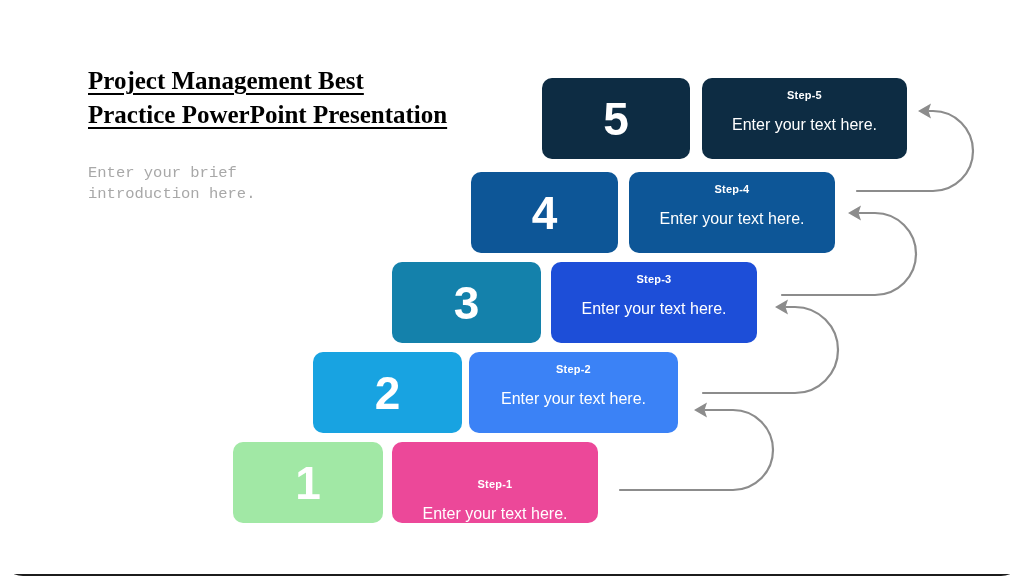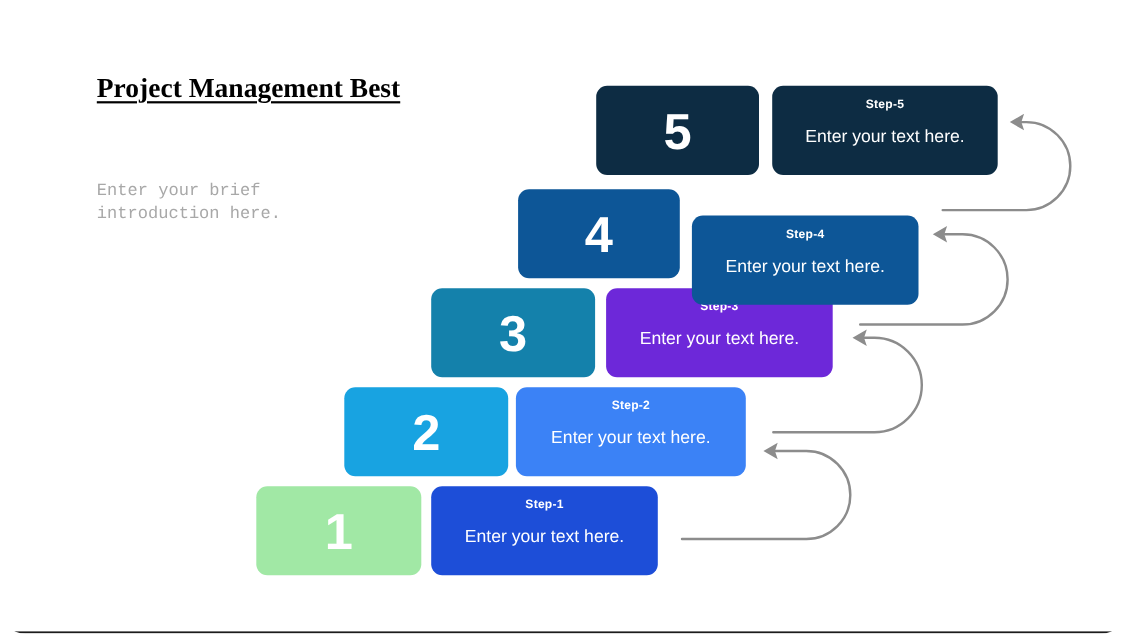--- a/index.html
+++ b/index.html
@@ -27,60 +27,61 @@
   .txt .lbl{font-size:11px;font-weight:bold;letter-spacing:.2px;}
   .txt .body{font-size:16px;margin-top:15px;}
   
   .n1{left:233px;top:442px;width:150px;height:81px;}
   .t1{left:392px;top:442px;width:206px;height:81px;}
   .n2{left:313px;top:352px;width:149px;height:81px;}
   .t2{left:469px;top:352px;width:209px;height:81px;}
   .n3{left:392px;top:262px;width:149px;height:81px;}
   .t3{left:551px;top:262px;width:206px;height:81px;}
   .n4{left:471px;top:172px;width:147px;height:81px;}
-  .t4{left:629px;top:172px;width:206px;height:81px;margin-top:24px;}
+  .t4{left:629px;top:172px;width:206px;height:81px;}
   .n5{left:542px;top:78px;width:148px;height:81px;}
   .t5{left:702px;top:78px;width:205px;height:81px;}
   
   #arrows{position:absolute;left:0;top:0;width:1024px;height:576px;pointer-events:none;}
   #arrows path{fill:none;stroke-width:2.2px;stroke-linecap:round;}
   
   .bottom-line{position:absolute;left:0;bottom:0;width:1024px;height:2px;background:#1c1c1c;}
 </style>
 </head>
 <body>
 
 <div id="slide">
 
   <div class="title">
     <span>Project Management Best</span>
+    <span>Practice PowerPoint Presentation</span>
   </div>
 
   <div class="intro">Enter your brief introduction here.</div>
 
   <div class="blk num n1" style="background: rgb(161, 232, 165);">
     <span>1</span>
   </div>
-  <div class="blk txt t1" style="background: #1d4ed8;">
+  <div class="blk txt t1" style="background: #ec4899; justify-content: flex-end;">
     <span class="lbl">Step-1</span>
     <span class="body">Enter your text here.</span>
   </div>
 
   <div class="blk num n2" style="background: rgb(24, 163, 225);">
     <span>2</span>
   </div>
   <div class="blk txt t2" style="background: #3b82f6;">
     <span class="lbl">Step-2</span>
     <span class="body">Enter your text here.</span>
   </div>
 
   <div class="blk num n3" style="background: rgb(20, 129, 171);">
     <span>3</span>
   </div>
-  <div class="blk txt t3" style="background: #6d28d9;">
+  <div class="blk txt t3" style="background: #1d4ed8;">
     <span class="lbl">Step-3</span>
     <span class="body">Enter your text here.</span>
   </div>
 
   <div class="blk num n4" style="background: rgb(13, 86, 151);">
     <span>4</span>
   </div>
   <div class="blk txt t4" style="background: rgb(13, 86, 151);">
     <span class="lbl">Step-4</span>
     <span class="body">Enter your text here.</span>

